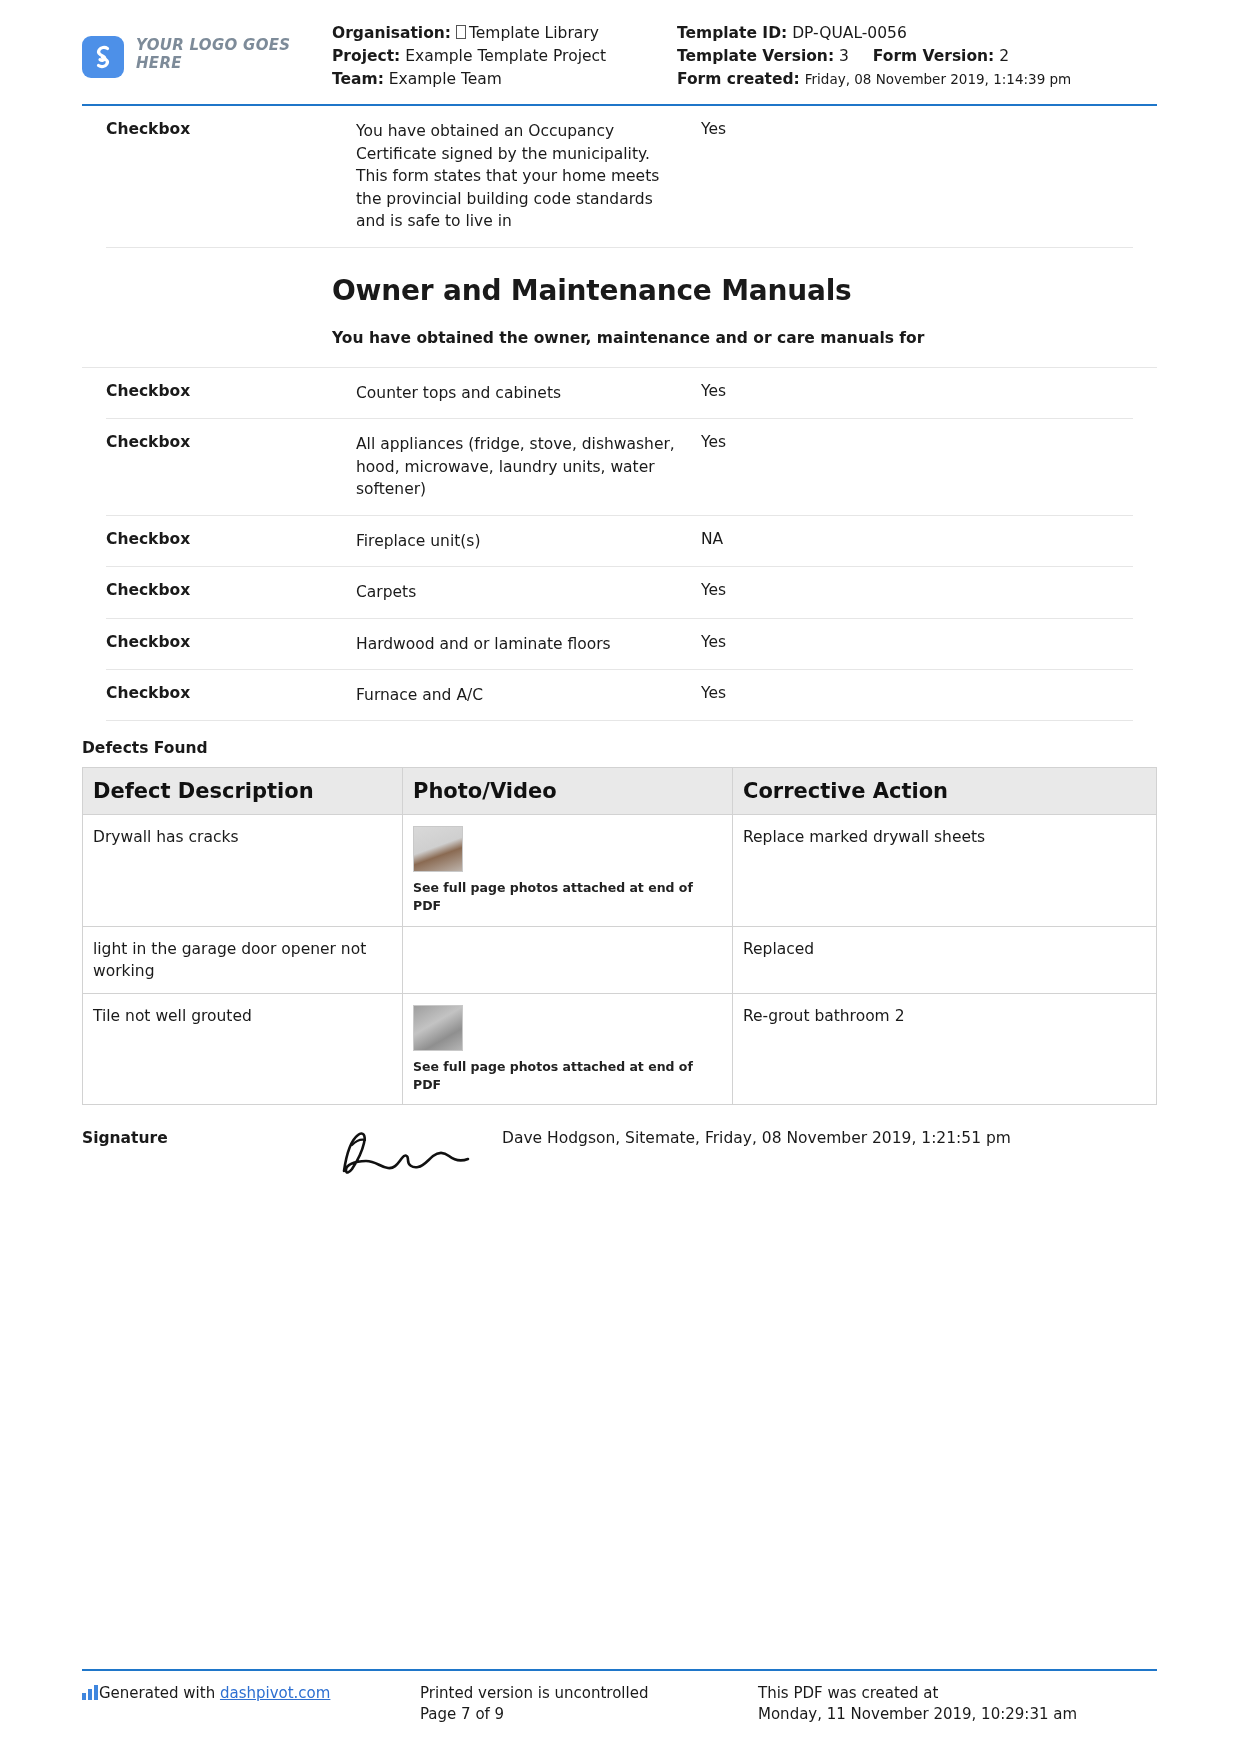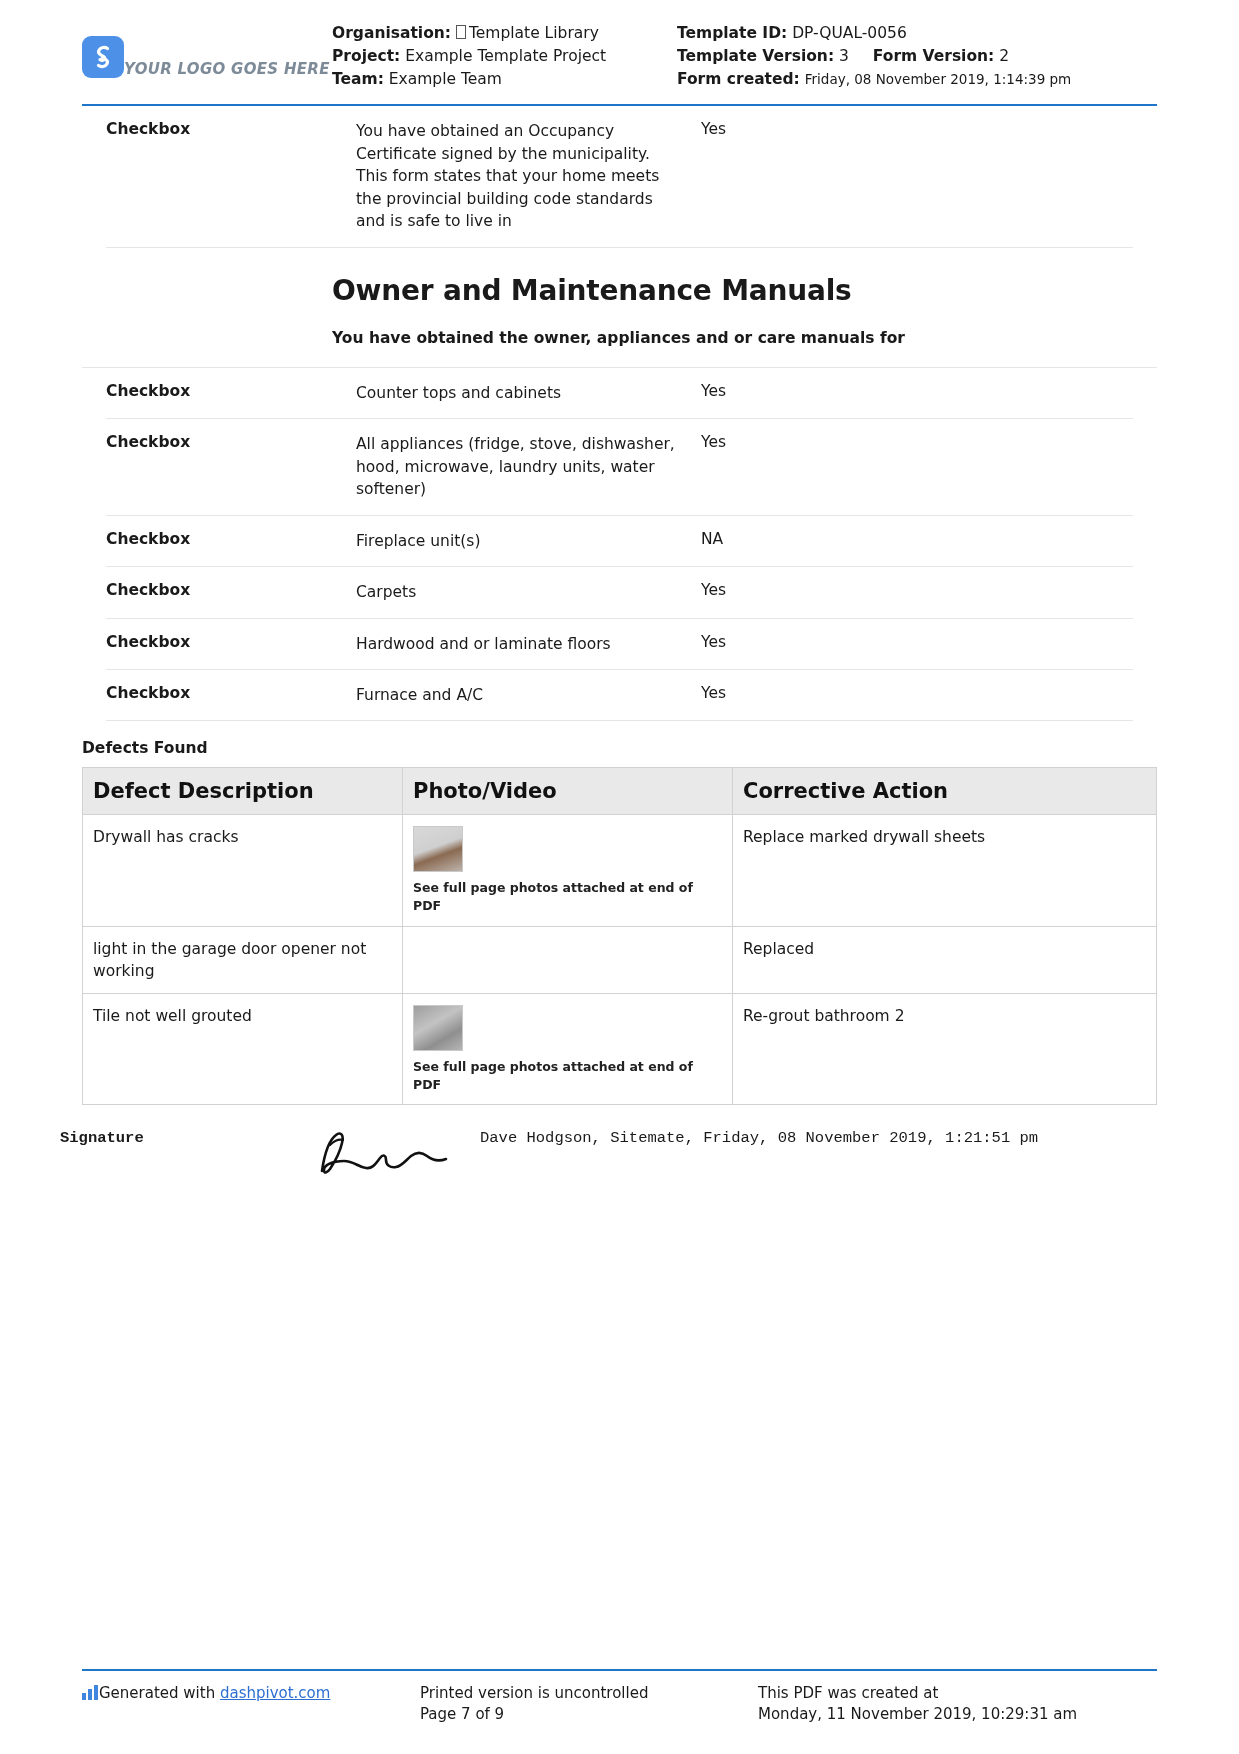--- a/index.html
+++ b/index.html
@@ -8,21 +8,21 @@
     background:#ffffff;
     font-family:"DejaVu Sans", sans-serif;
     color:#1a1a1a;
     -webkit-font-smoothing:antialiased;
   }
   .page { position:relative; width:1239px; height:1754px; box-sizing:border-box; }
 
   
   .header { display:flex; padding:22px 82px 0 82px; box-sizing:border-box; }
   .logo-block { width:250px; flex:0 0 250px; padding-top:14px; }
-  .logo-row { display:flex; align-items:flex-end; }
+  .logo-row { display:flex; align-items:flex-start; gap:12px; }
   .logo-mark {
     width:42px; height:42px; border-radius:9px;
     background:#4d90e8; position:relative; flex:0 0 42px;
   }
   .logo-mark svg { position:absolute; left:7px; top:7px; }
   .logo-text {
     font-size:15px; font-weight:bold; font-style:italic;
     color:#7d8b99; letter-spacing:0.3px;
     font-family:"DejaVu Sans", sans-serif;
   }
@@ -86,22 +86,22 @@
     font-size:15.5px; padding:11px 10px; line-height:1.42;
   }
   .col-desc { width:320px; }
   .col-photo { width:330px; }
   .col-action { width:auto; }
   .thumb { width:48px; height:44px; border:1px solid #c9c9c9; display:block; overflow:hidden; }
   .thumb-cap { font-size:12.5px; margin-top:7px; color:#222;font-weight:bold; }
 
   
   .sig-block {
-    margin:22px 82px 0 60px;
-    display:flex; align-items:flex-start;font-family:Liberation Mono, monospace;
+    margin:22px 82px 0 82px;
+    display:flex; align-items:flex-start;
   }
   .sig-label { flex:0 0 250px; font-weight:bold; font-size:15.5px; padding-top:2px;}
   .sig-img { flex:0 0 170px; }
   .sig-meta { flex:1 1 auto; font-size:15.5px; padding-top:2px; }
 
   
   .footer {
     position:absolute; left:0; right:0; bottom:28px;
   }
   .footer-rule { margin:0 82px; border-top:2.5px solid #1f76c9; }
@@ -176,21 +176,21 @@
     <div class="crow first">
       <div class="c-label">Checkbox</div>
       <div class="c-text">You have obtained an Occupancy Certificate signed by the municipality. This form states that your home meets the provincial building code standards and is safe to live in</div>
       <div class="c-val">Yes</div>
     </div>
   </div>
 
   <div class="section-block">
     <div class="section-inner">
       <div class="section-title">Owner and Maintenance Manuals</div>
-      <div class="section-sub">You have obtained the owner, appliances and or care manuals for</div>
+      <div class="section-sub">You have obtained the owner, maintenance and or care manuals for</div>
     </div>
   </div>
 
   <div class="rows" id="manual-rows">
       <div class="crow">
         <div class="c-label">Checkbox</div>
         <div class="c-text">Counter tops and cabinets</div>
         <div class="c-val">Yes</div>
       </div>
       <div class="crow">

